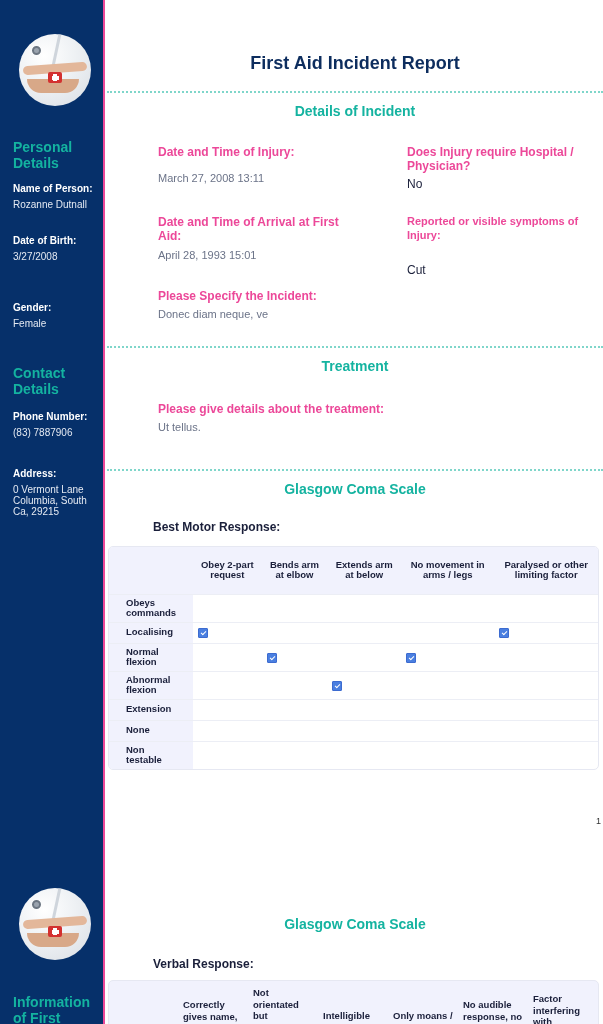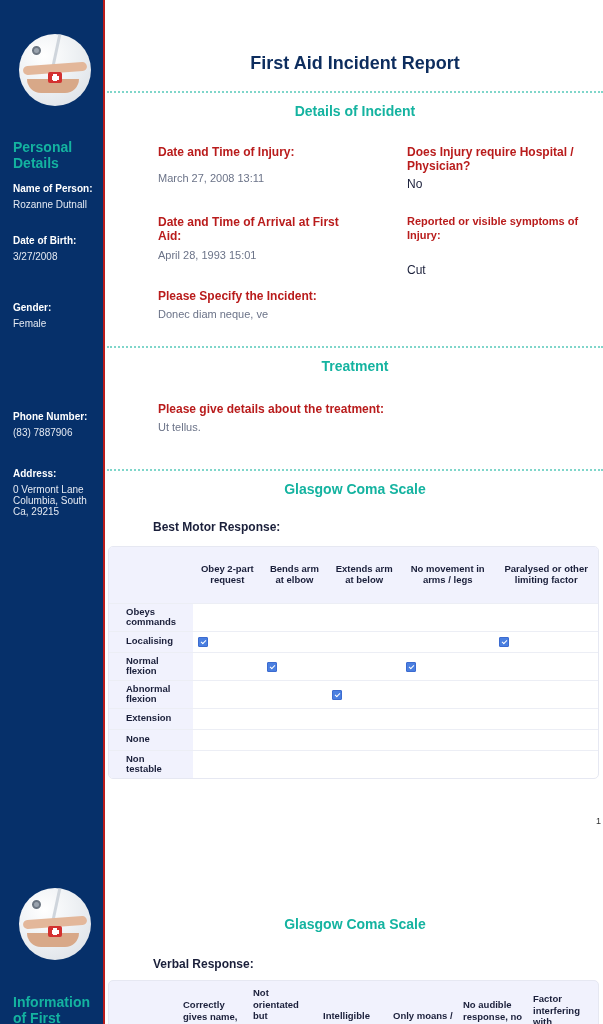--- a/index.html
+++ b/index.html
@@ -1,21 +1,21 @@
 <!DOCTYPE html>
 <html><head>
 <meta charset="utf-8">
 <style>
   * { box-sizing: border-box; margin: 0; padding: 0; }
   html, body { width: 603px; height: 1024px; overflow: hidden; background: #ffffff; }
   body { font-family: "Liberation Sans", "DejaVu Sans", sans-serif; position: relative; color: #1a1f3a; }
 
   .sidebar {
     position: absolute; left: 0; top: 0; width: 105px; height: 1024px;
-    background: #06306a; border-right: 2px solid #b91c1c; padding-left: 29px;
+    background: #06306a; border-right: 2px solid #ec4899; padding-left: 29px;
   }
   .avatar {
     position: absolute; left: 19px; width: 72px; height: 72px; border-radius: 50%;
     background: radial-gradient(circle at 35% 30%, #ffffff 0%, #eef1f4 45%, #d9dde3 100%);
     overflow: hidden;
   }
   .avatar .coat { position: absolute; left: 36px; top: -4px; width: 3px; height: 40px; background: #cfd5dc; transform: rotate(12deg); }
   .avatar .steth { position: absolute; left: 13px; top: 12px; width: 9px; height: 9px; border-radius: 50%; background: #9aa3ae; border: 2px solid #6c7682; }
   .avatar .hand-top { position: absolute; left: 4px; top: 30px; width: 64px; height: 9px; border-radius: 8px; background: #e3b79a; transform: rotate(-4deg); }
   .avatar .hand-bot { position: absolute; left: 8px; top: 45px; width: 52px; height: 14px; border-radius: 0 0 20px 20px; background: #d8a888; }
@@ -24,21 +24,21 @@
   .avatar .kit:after { content: ""; position: absolute; left: 3.5px; top: 3.5px; width: 7px; height: 4px; background: #fff; }
 
   .sb-heading { position: absolute; left: 13px; width: 86px; color: #14b3a0; font-weight: bold; font-size: 14px; line-height: 16px; }
   .sb-label { position: absolute; left: 13px; width: 90px; color: #ffffff; font-weight: bold; font-size: 10px; line-height: 12px; }
   .sb-value { position: absolute; left: 13px; width: 90px; color: #e4e9f2; font-size: 10px; line-height: 11px; }
 
   .main { position: absolute; left: 107px; top: 0; width: 496px; height: 1024px; }
   .title { position: absolute; left: 0; width: 496px; top: 53px; text-align: center; font-size: 18px; font-weight: bold; color: #0d2d5e; }
   .divider { position: absolute; left: 0; width: 496px; height: 0; border-top: 2px dotted #7fd6ca; }
   .sec-title { position: absolute; left: 0; width: 496px; text-align: center; color: #14b3a0; font-weight: bold; font-size: 14px; }
-  .f-label { position: absolute; font-weight: bold; font-size: 12px; line-height: 14px; color: #b91c1c; }
+  .f-label { position: absolute; font-weight: bold; font-size: 12px; line-height: 14px; color: #ec4899; }
   .f-value { position: absolute; font-size: 11px; line-height: 14px; color: #6b7388; }
   .f-value.dark { color: #1a1f3a; font-size: 12px; }
   .sub-label { position: absolute; left: 46px; font-weight: bold; font-size: 12px; color: #1a1f3a; }
 
   .gcs-table { position: absolute; left: 1px; width: 491px; border: 1px solid #e6e8f2; border-radius: 5px; overflow: hidden; background: #fff; }
   .gcs-table table { width: 100%; border-collapse: collapse; font-size: 9.5px; }
   .gcs-table th { background: #f1f2fd; font-weight: bold; color: #1a1f3a; text-align: center; vertical-align: middle; padding: 4px 3px; line-height: 10.5px; }
   .gcs-table td { border-top: 1px solid #eceef5; height: 21px; vertical-align: middle; padding: 0 0 0 5px; }
   .gcs-table td.rowhead { background: #f1f2fd; font-weight: bold; color: #1a1f3a; width: 82px; padding: 3px 17px; line-height: 10.5px; }
   .chk { display: inline-block; width: 10px; height: 10px; background: #4a7fe0; border: 1px solid #3c6bd0; border-radius: 1px; position: relative; vertical-align: middle; }
@@ -62,20 +62,21 @@
   </div>
 
   <div class="sb-heading" style="top:139px;">Personal Details</div>
   <div class="sb-label" style="top:183px;">Name of Person:</div>
   <div class="sb-value" style="top:199px;">Rozanne Dutnall</div>
   <div class="sb-label" style="top:235px;">Date of Birth:</div>
   <div class="sb-value" style="top:251px;">3/27/2008</div>
   <div class="sb-label" style="top:302px;">Gender:</div>
   <div class="sb-value" style="top:318px;">Female</div>
 
+  <div class="sb-heading" style="top:365px;">Contact Details</div>
   <div class="sb-label" style="top:411px;">Phone Number:</div>
   <div class="sb-value" style="top:427px;">(83) 7887906</div>
   <div class="sb-label" style="top:468px;">Address:</div>
   <div class="sb-value" style="top:484px;">0 Vermont Lane</div>
   <div class="sb-value" style="top:495px;">Columbia, South</div>
   <div class="sb-value" style="top:506px;">Ca, 29215</div>
 
   <div class="avatar" style="top:888px;">
     <div class="coat"></div>
       <div class="steth"></div>
@@ -116,21 +117,21 @@
   <div class="f-label" style="left:51px; top:402px;">Please give details about the treatment:</div>
   <div class="f-value" style="left:51px; top:420px;">Ut tellus.</div>
 
   <div class="divider" style="top:469px;"></div>
   <div class="sec-title" style="top:481px;">Glasgow Coma Scale</div>
   <div class="sub-label" style="top:520px;text-align:center;">Best Motor Response:</div>
 
   <div class="gcs-table" style="top:546px;">
     <table>
       <thead>
-        <tr style="height:56px;">
+        <tr style="height:47px;">
           <th style="width:82px;"></th>
           <th>Obey 2-part request</th>
           <th>Bends arm at elbow</th>
           <th>Extends arm at below</th>
           <th>No movement in arms / legs</th>
           <th>Paralysed or other limiting factor</th>
         </tr>
       </thead>
       <tbody id="motor-body">
           <tr>

